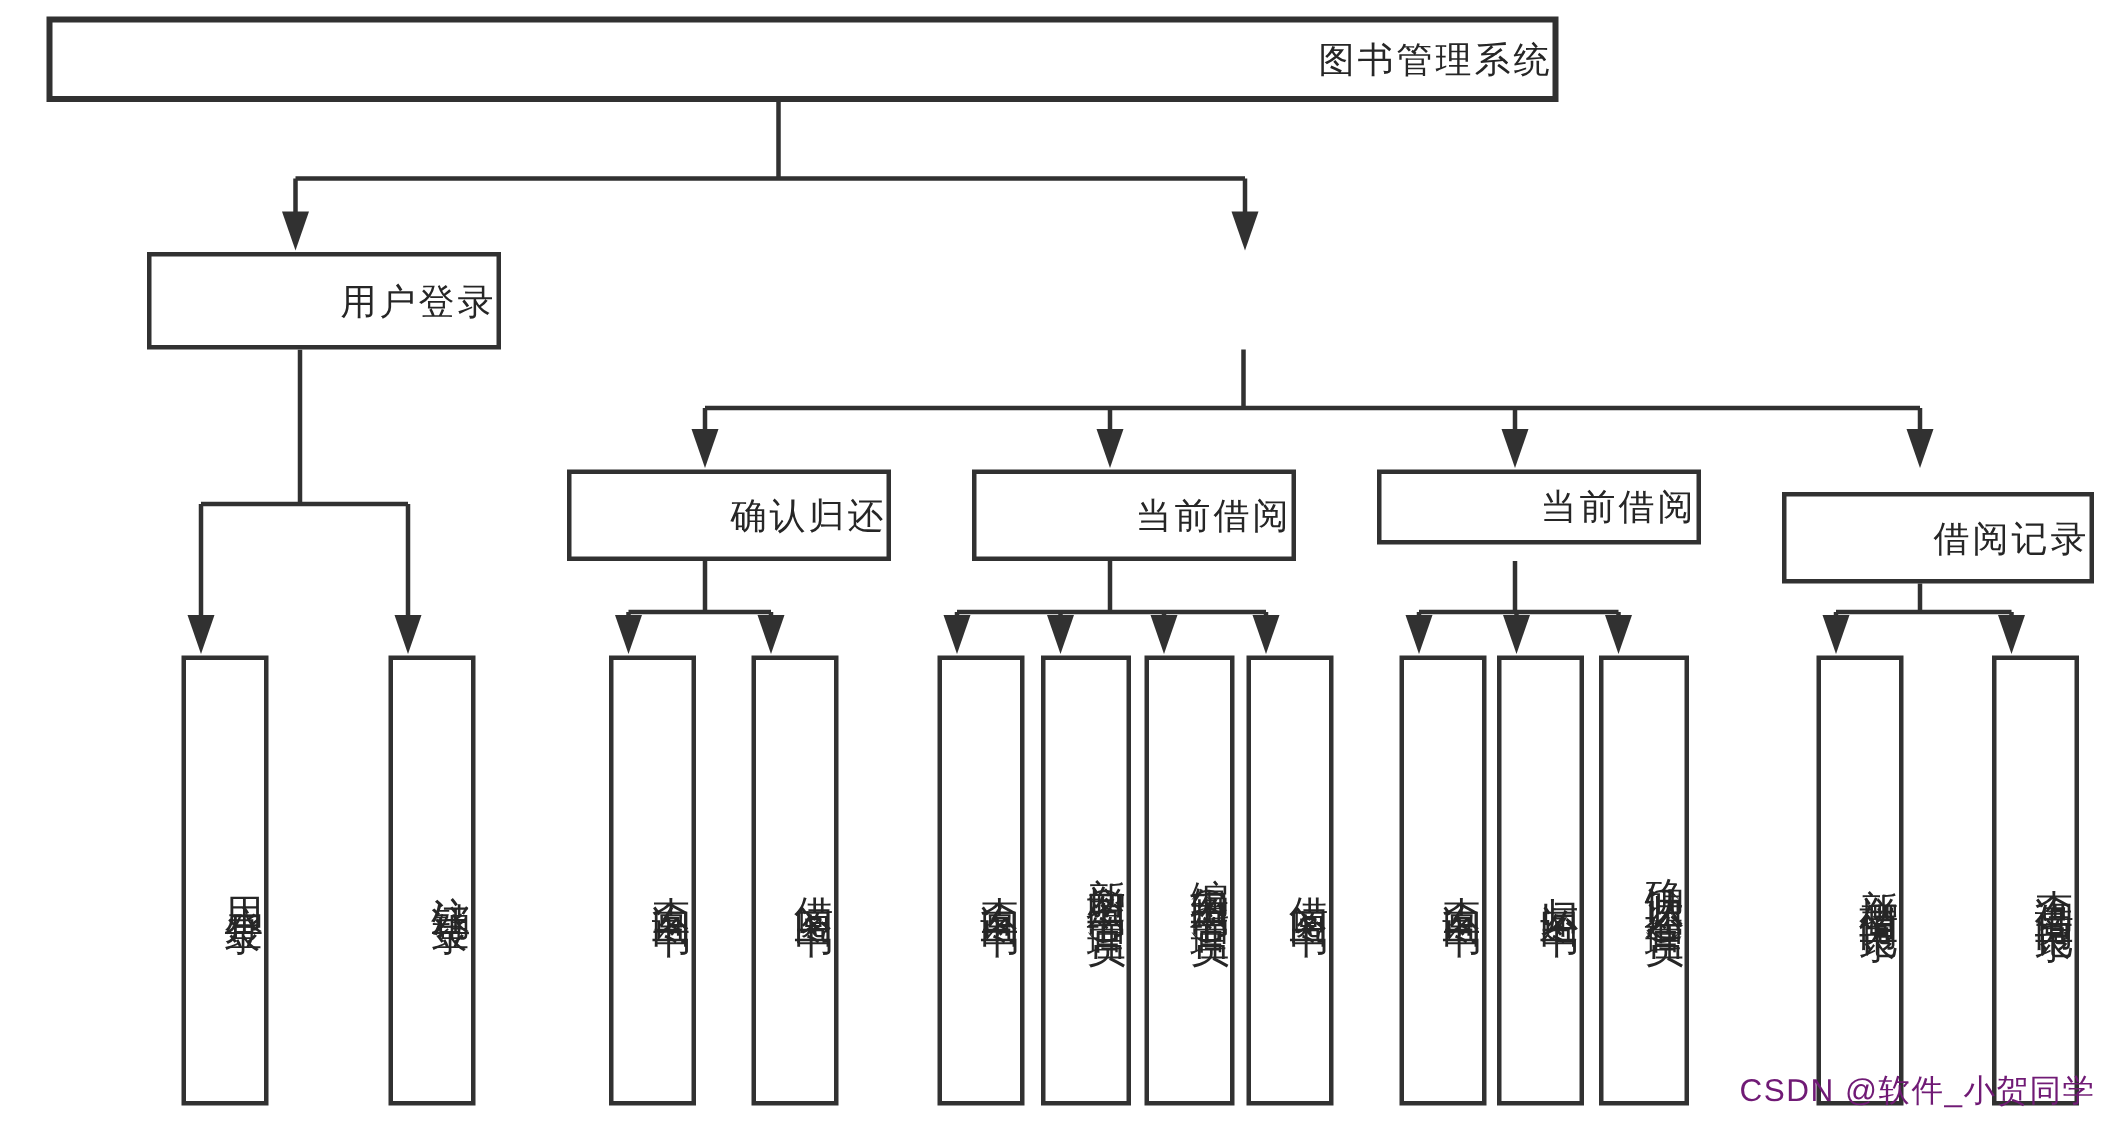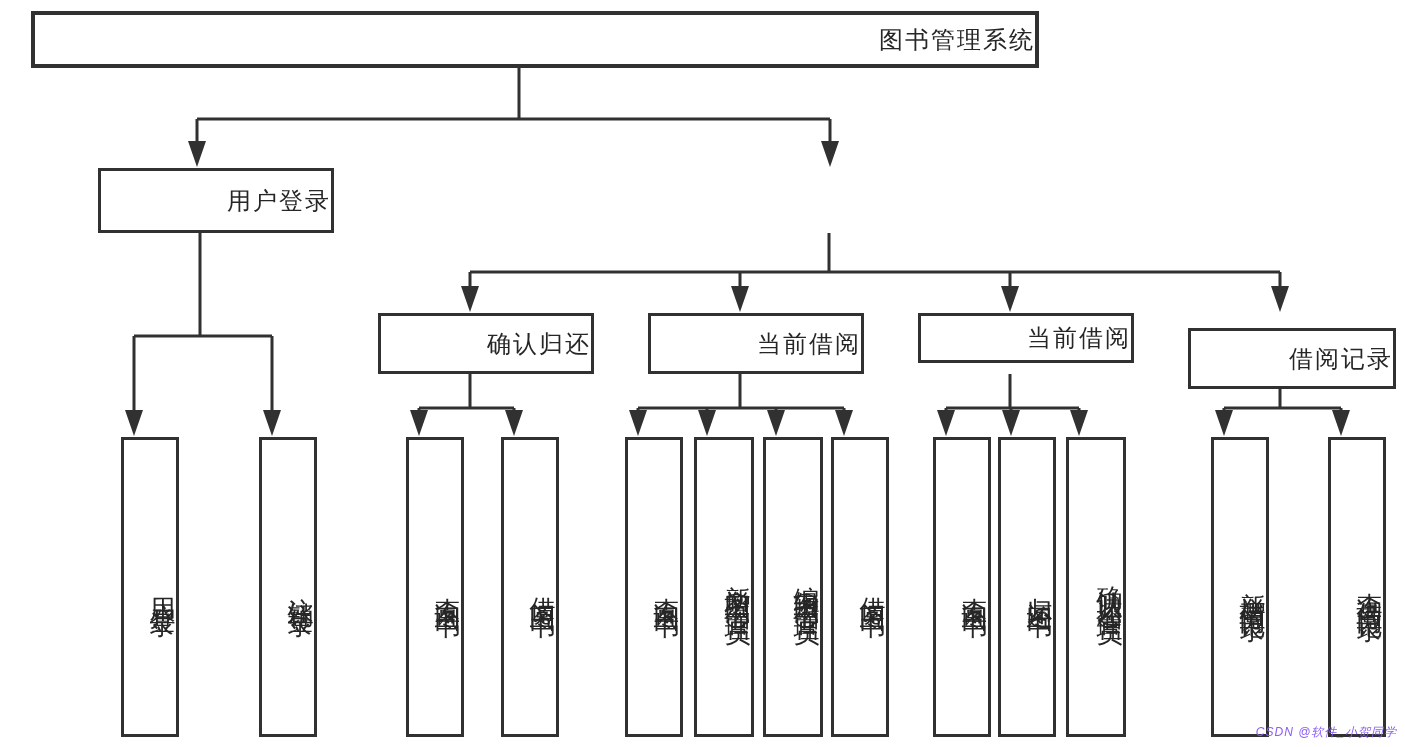--- a/index.html
+++ b/index.html
@@ -27,25 +27,24 @@
     writing-mode:vertical-rl;
     font-size:26px;
     letter-spacing:5px;
     line-height:1;
     color:#262626;
     white-space:nowrap;
   }
   .watermark{
     position:absolute;
     right:8px;bottom:6px;
-    font-size:12px;
-    color:#8b5cf6;
+    font-size:21px;
+    color:#701a75;
     letter-spacing:1px;
     white-space:nowrap;
-    font-style:italic;
   }
   .cline{stroke:#313131;stroke-width:3;fill:none;}
   .ahead{fill:#313131;stroke:none;}
 </style>
 </head>
 <body>
 
 <div class="page">
 
   <svg class="connectors" viewBox="0 0 1405 747" xmlns="http://www.w3.org/2000/svg">

